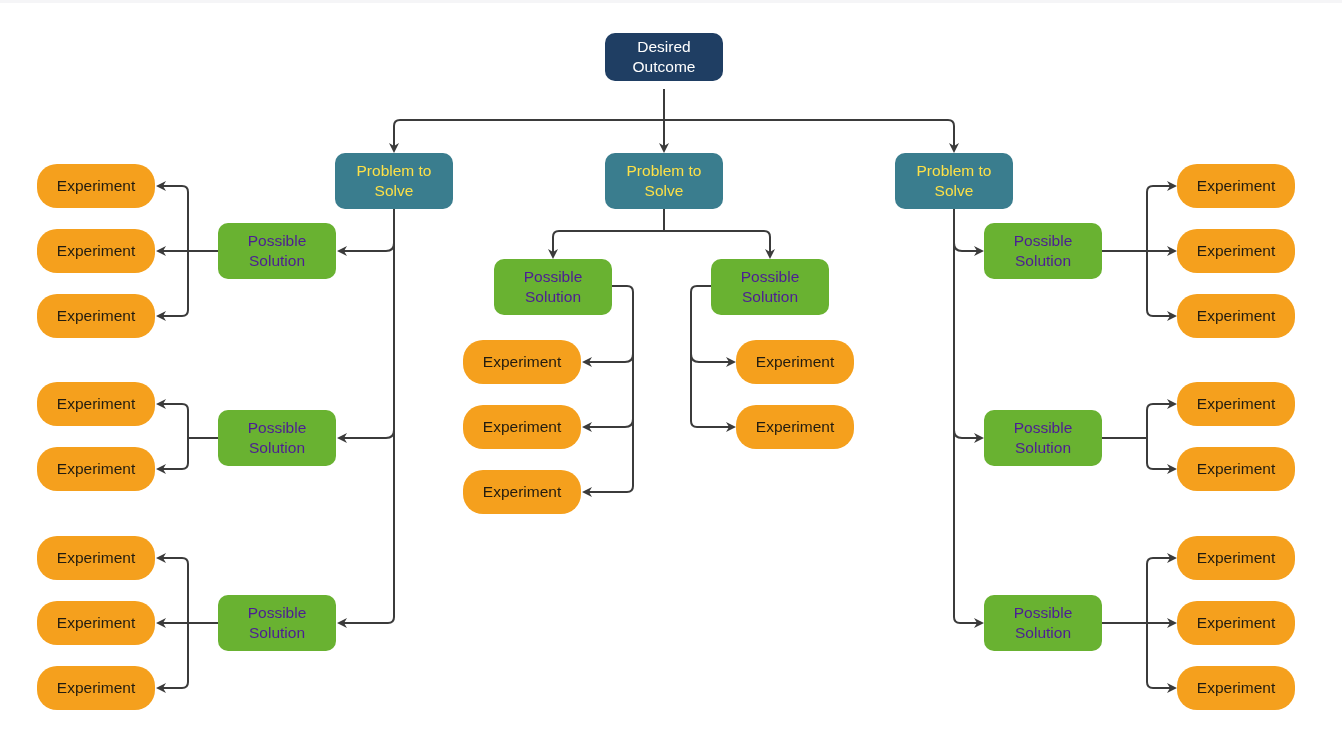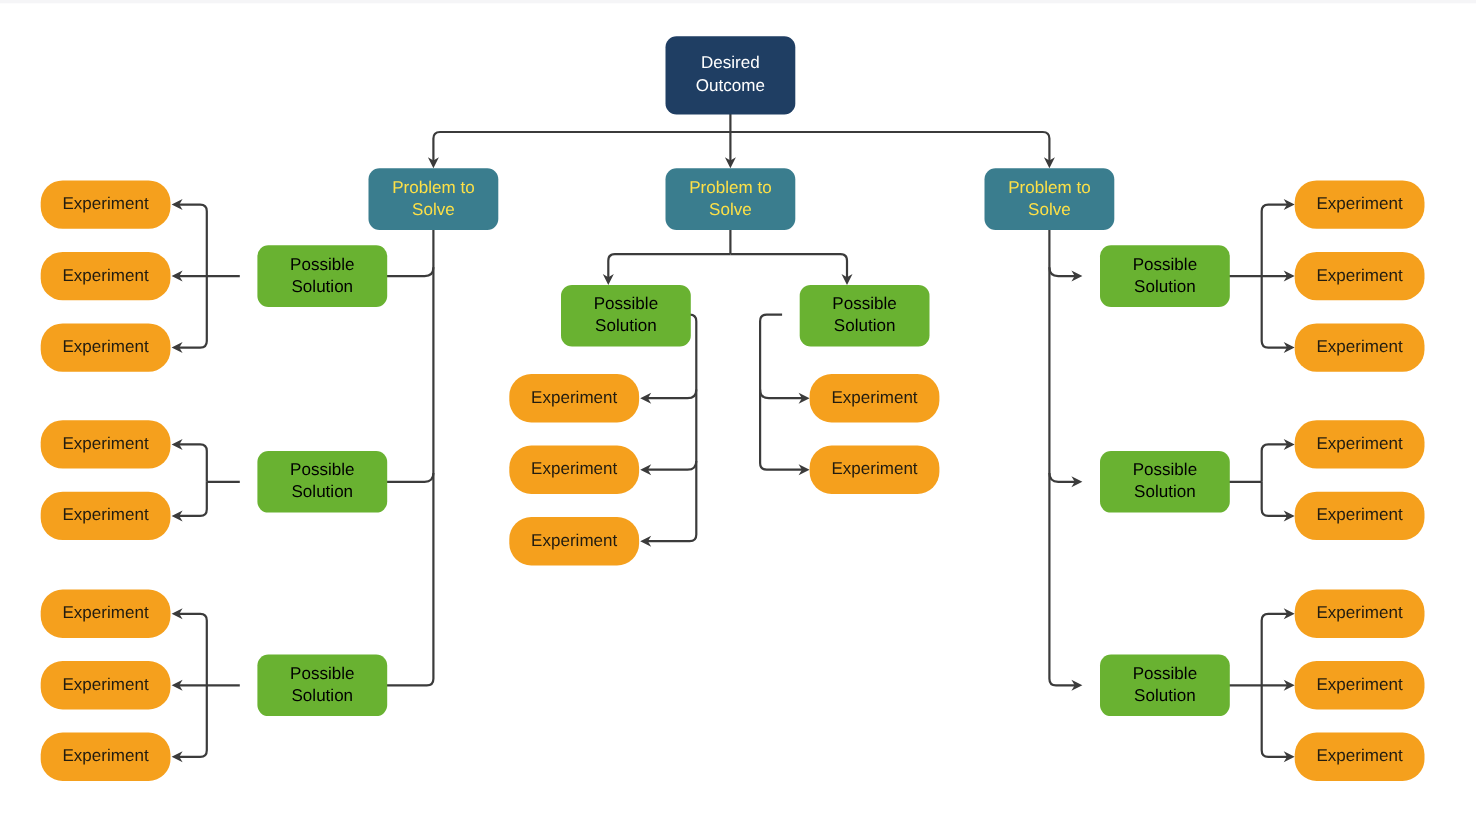--- a/index.html
+++ b/index.html
@@ -31,21 +31,21 @@
     text-align: center;
     border-radius: 10px;
     font-size: 15.5px;
     line-height: 1.3;
     padding: 2px 8px;
     box-sizing: border-box;
     user-select: none;
   }
   .node.outcome   { color: #ffffff; }
   .node.problem   { color: #fde047; }
-  .node.solution  { color: #000000; margin-left: 16px; }
+  .node.solution  { color: #4c1d95; }
   .node.experiment{ color: #221c10; border-radius: 20px; }
 </style>
 </head>
 <body>
 
 <div class="canvas">
   <svg id="connector-layer" viewBox="0 0 1342 745" xmlns="http://www.w3.org/2000/svg">
       <path d="M664,206 V228" fill="none" stroke="#3b3b3b" stroke-width="2"></path>
       <path d="M218,435 H188" fill="none" stroke="#3b3b3b" stroke-width="2"></path>
       <path d="M1102,435 H1147" fill="none" stroke="#3b3b3b" stroke-width="2"></path>
@@ -108,21 +108,21 @@
       <path d="M1147,435 V460 Q1147,466 1153,466 H1171" fill="none" stroke="#3b3b3b" stroke-width="2"></path>
       <polygon points="1177,466 1167,461 1170,466 1167,471" fill="#3b3b3b"></polygon>
       <path d="M1147,620 V561 Q1147,555 1153,555 H1171" fill="none" stroke="#3b3b3b" stroke-width="2"></path>
       <polygon points="1177,555 1167,550 1170,555 1167,560" fill="#3b3b3b"></polygon>
       <path d="M1102,620 H1171" fill="none" stroke="#3b3b3b" stroke-width="2"></path>
       <polygon points="1177,620 1167,615 1170,620 1167,625" fill="#3b3b3b"></polygon>
       <path d="M1147,620 V679 Q1147,685 1153,685 H1171" fill="none" stroke="#3b3b3b" stroke-width="2"></path>
       <polygon points="1177,685 1167,680 1170,685 1167,690" fill="#3b3b3b"></polygon>
     </svg>
   <div id="node-layer">
-      <div class="node outcome" style="left: 605px; top: 30px; width: 118px; height: 71px; background: rgb(31, 62, 99);">
+      <div class="node outcome" style="left: 605px; top: 30px; width: 118px; height: 48px; background: rgb(31, 62, 99);">
         <span>Desired Outcome</span>
       </div>
       <div class="node problem" style="left: 335px; top: 150px; width: 118px; height: 56px; background: rgb(58, 125, 142);">
         <span>Problem to Solve</span>
       </div>
       <div class="node problem" style="left: 605px; top: 150px; width: 118px; height: 56px; background: rgb(58, 125, 142);">
         <span>Problem to Solve</span>
       </div>
       <div class="node problem" style="left: 895px; top: 150px; width: 118px; height: 56px; background: rgb(58, 125, 142);">
         <span>Problem to Solve</span>

